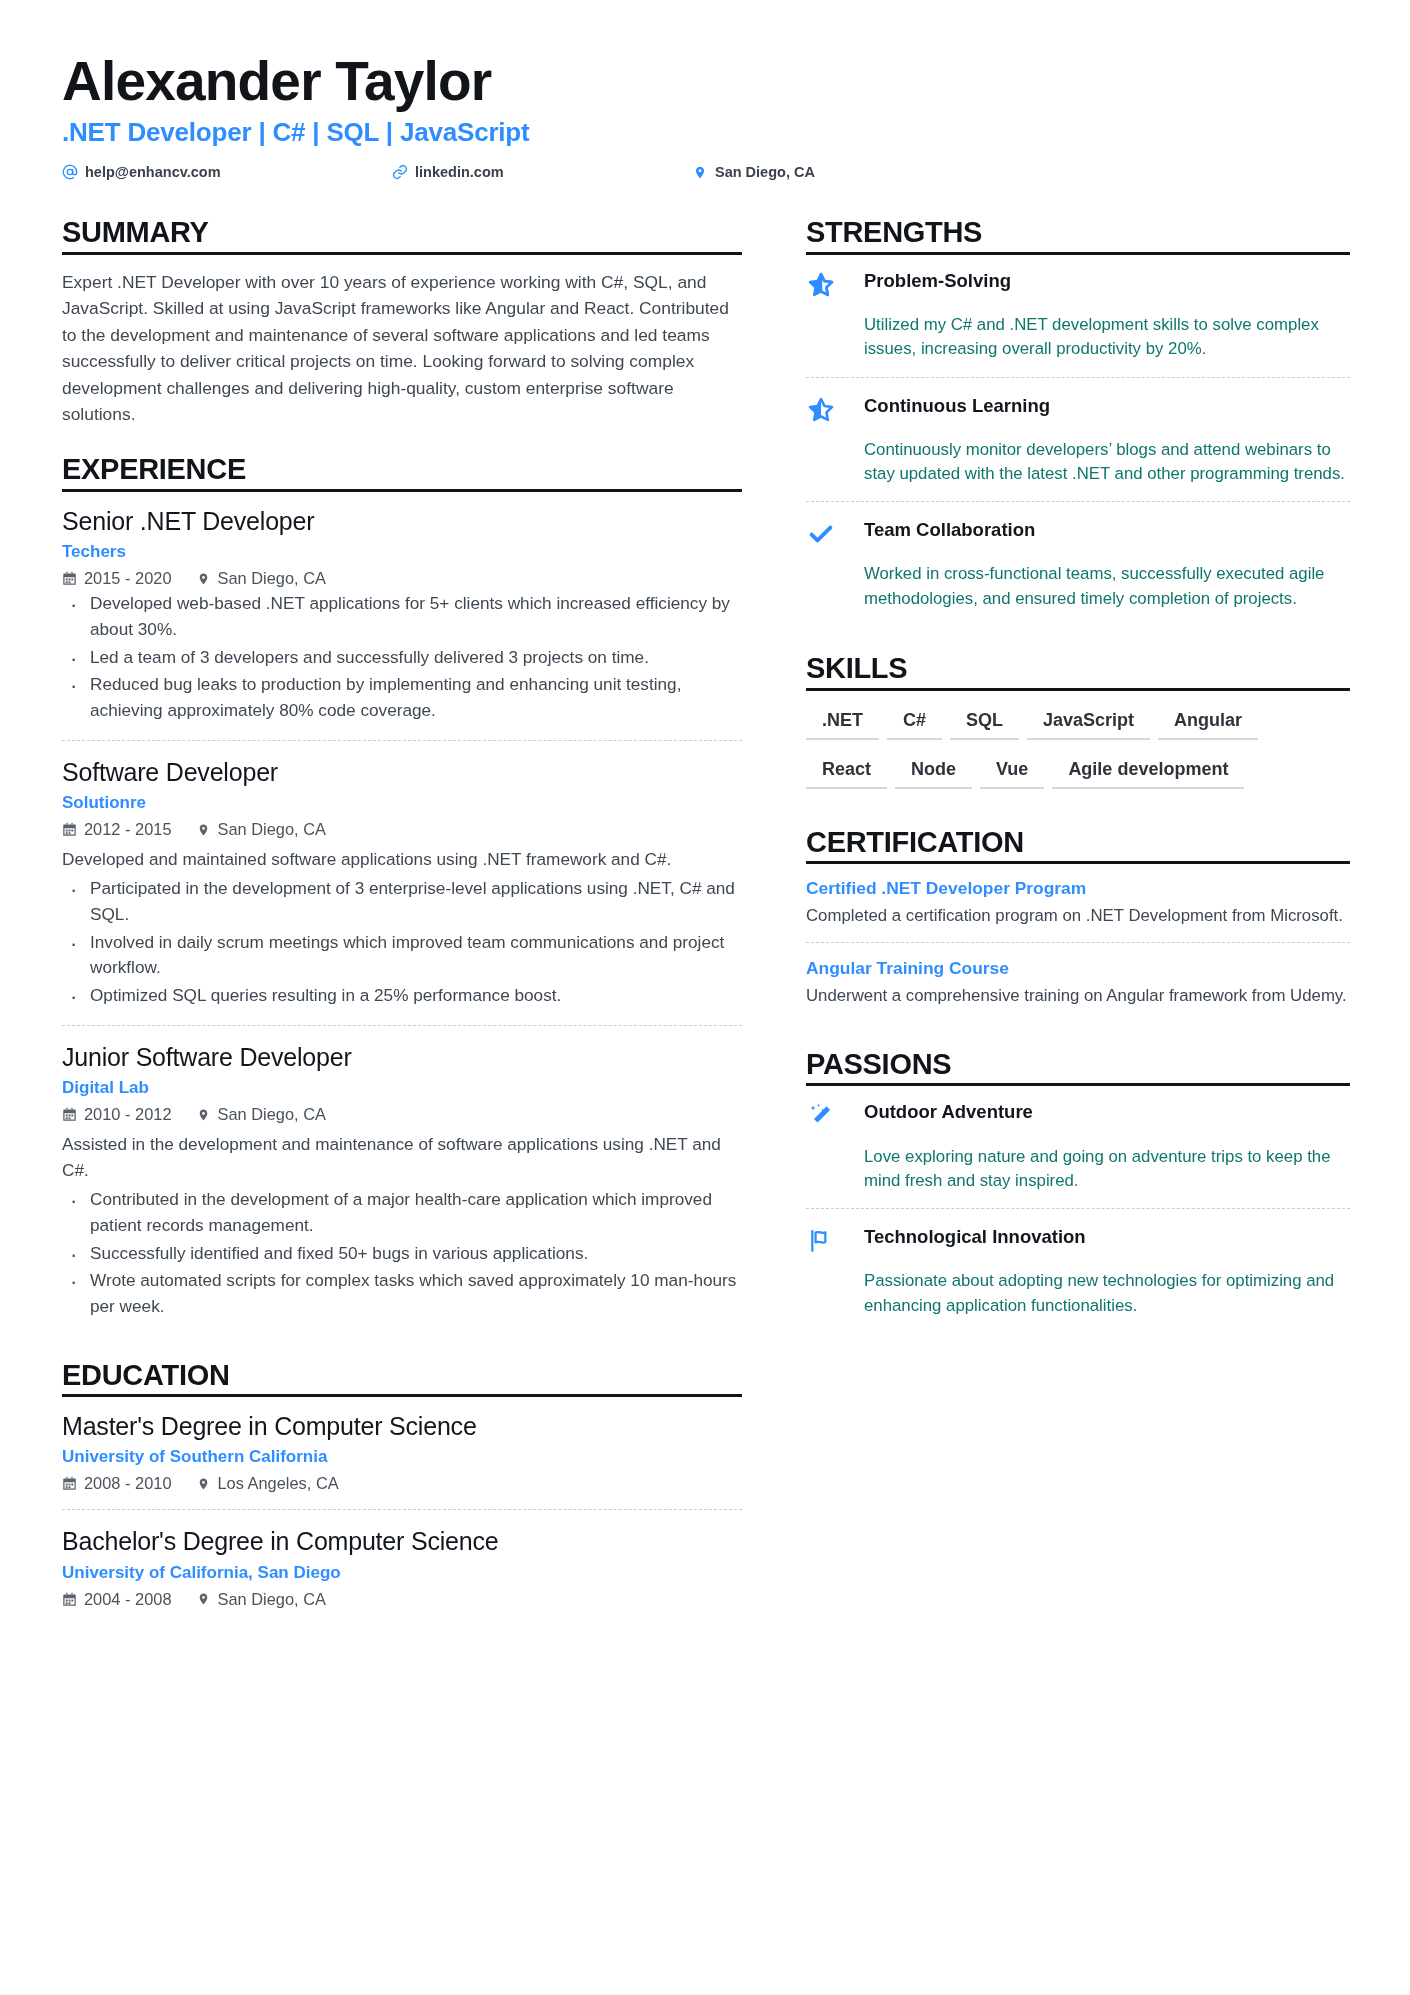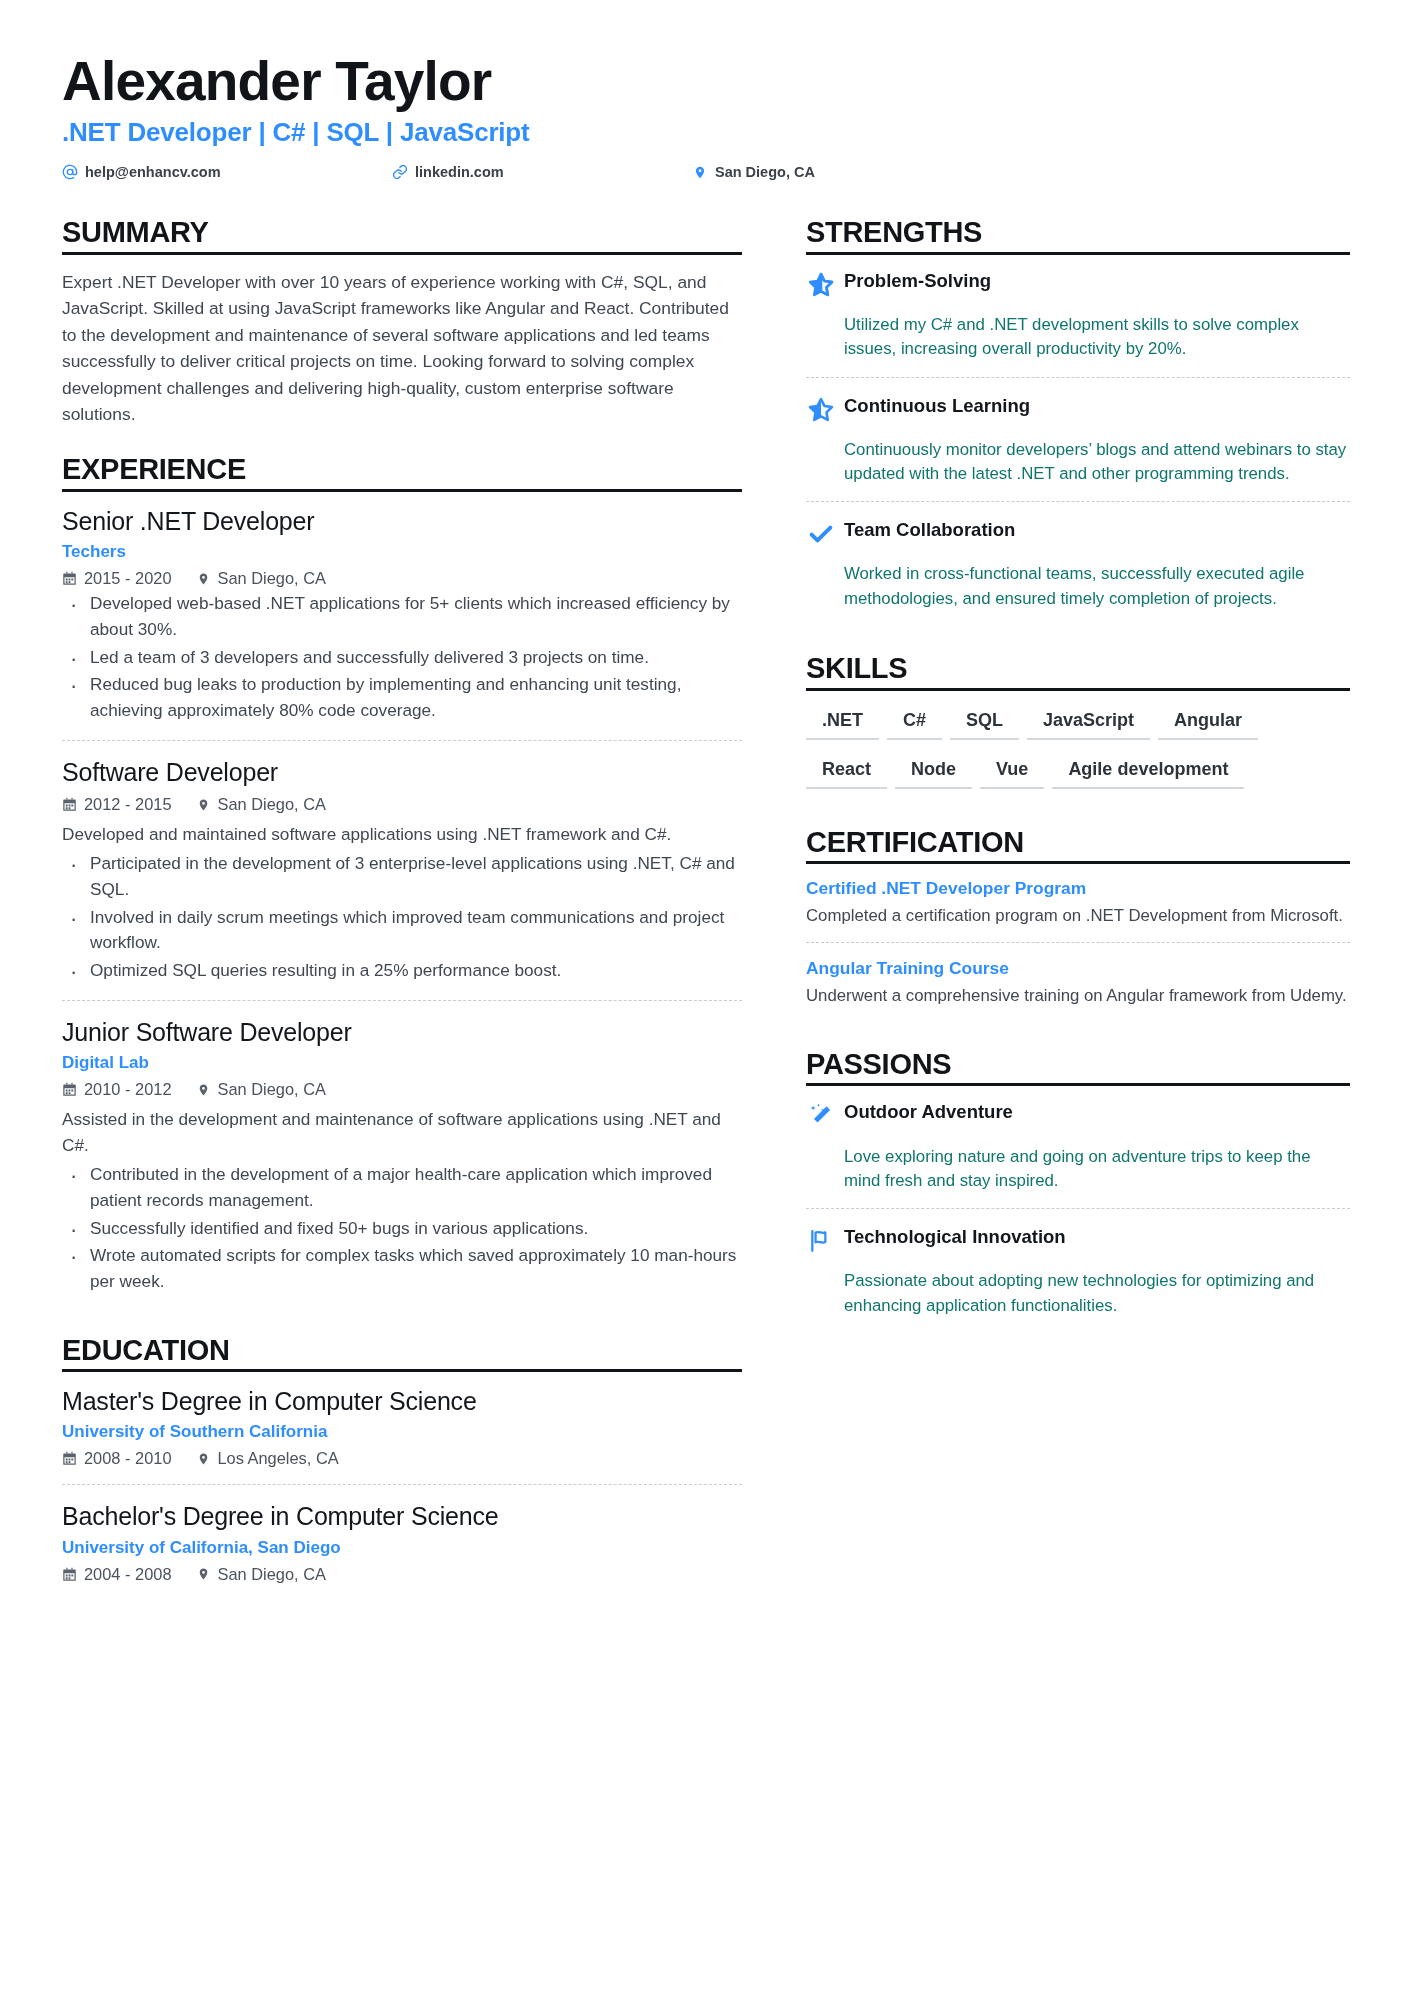--- a/index.html
+++ b/index.html
@@ -176,21 +176,21 @@
     left: 8px;
     top: -1px;
     font-size: 22px;
     line-height: 1.35;
     color: #3f4852;
   }
 
   
   .ic-entry {
     display: flex;
-    gap: 8px;
+    gap: 28px;
     padding-bottom: 15px;
   }
   .ic-entry + .ic-entry {
     border-top: 1px dashed #c6ccd2;
     padding-top: 16px;
   }
   .ic-icon {
     width: 30px;
     height: 30px;
     flex: 0 0 30px;
@@ -334,20 +334,21 @@
           </div>
           <ul class="bullets">
             <li>Developed web-based .NET applications for 5+ clients which increased efficiency by about 30%.</li>
             <li>Led a team of 3 developers and successfully delivered 3 projects on time.</li>
             <li>Reduced bug leaks to production by implementing and enhancing unit testing, achieving approximately 80% code coverage.</li>
           </ul>
         </div>
 
         <div class="entry">
           <div class="entry-title">Software Developer</div>
+          <div class="entry-org">Solutionre</div>
           <div class="entry-meta">
             <span class="meta-piece">
               <span class="meta-icon">
                 <svg width="15" height="15" viewBox="0 0 24 24" fill="currentColor">
                   <path d="M7 1h2v3H7zM15 1h2v3h-2z"></path>
                   <path d="M3 4h18a1 1 0 0 1 1 1v16a1 1 0 0 1-1 1H3a1 1 0 0 1-1-1V5a1 1 0 0 1 1-1zm1 6v10h16V10H4z"></path>
                   <path d="M6 12h3v3H6zM10.5 12h3v3h-3zM15 12h3v3h-3zM6 16.5h3v3H6zM10.5 16.5h3v3h-3z"></path>
                 </svg>
               </span>
               <span>2012 - 2015</span>

